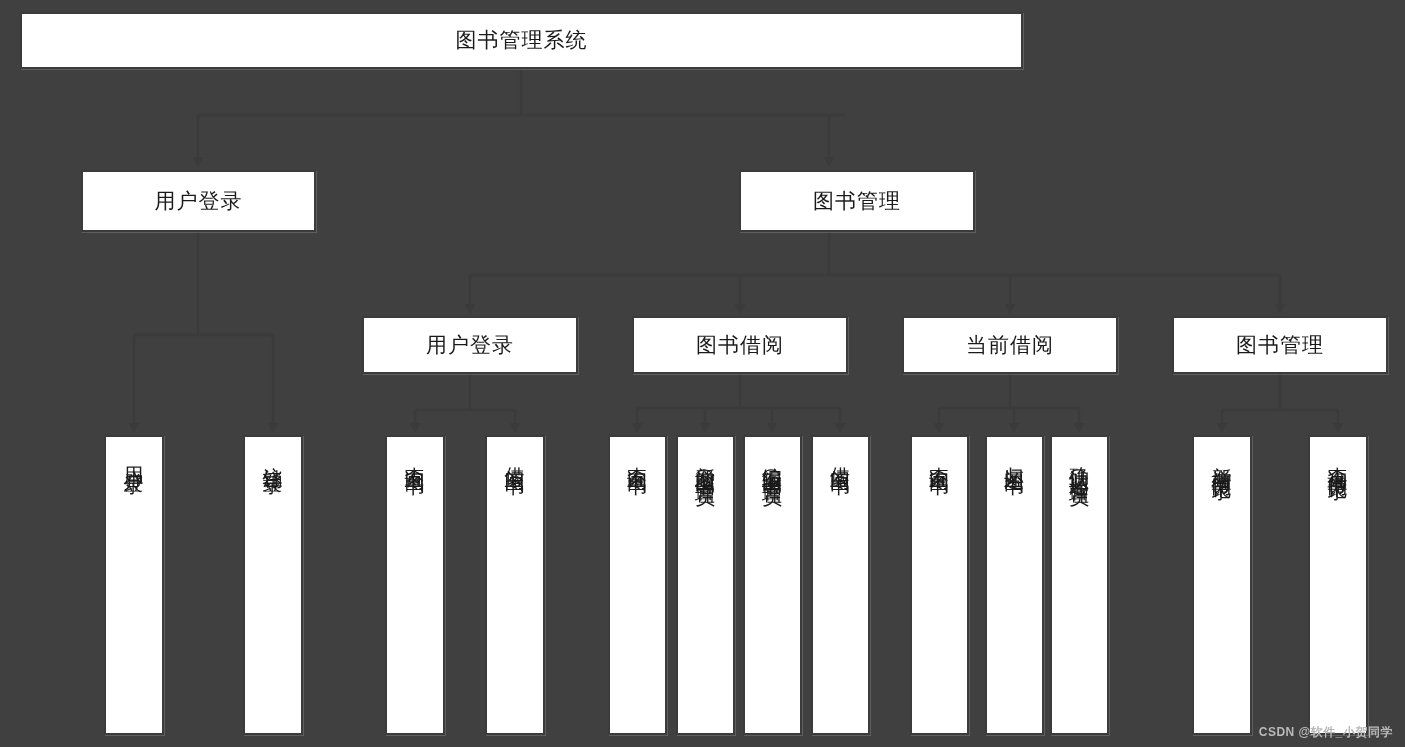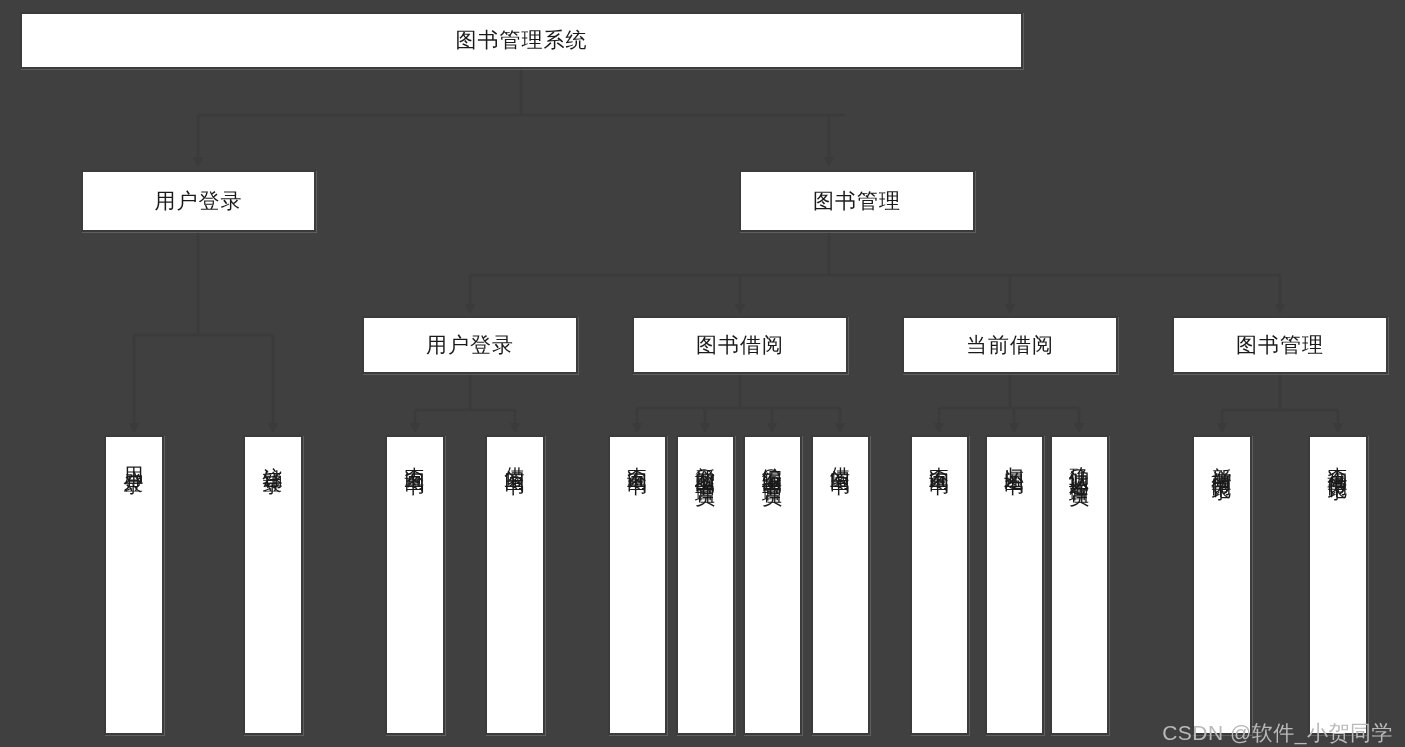--- a/index.html
+++ b/index.html
@@ -52,25 +52,26 @@
     text-orientation: upright;
     font-size: 20px;
     letter-spacing: 3px;
     line-height: 1;
     white-space: nowrap;
     color: #1a1a1a;
   }
   .watermark {
     position: absolute;
     right: 12px;
-    bottom: 0;
-    font-size: 21px;
+    bottom: 6px;
+    font-size: 12px;
     color: #b9b9b9;
     letter-spacing: 0.5px;
     white-space: nowrap;
+    font-weight: bold;
   }
 </style>
 </head>
 <body>
 
 <div id="canvas">
 
   <svg class="connectors" viewBox="0 0 1405 747" xmlns="http://www.w3.org/2000/svg">
     <defs>
       <marker id="arrow" markerWidth="10" markerHeight="11" refX="1" refY="5.5" orient="auto" markerUnits="userSpaceOnUse">

